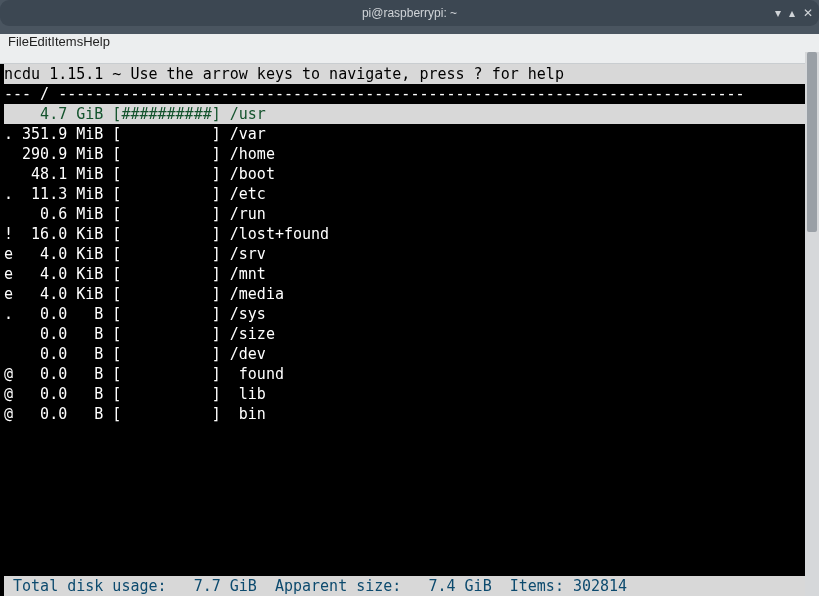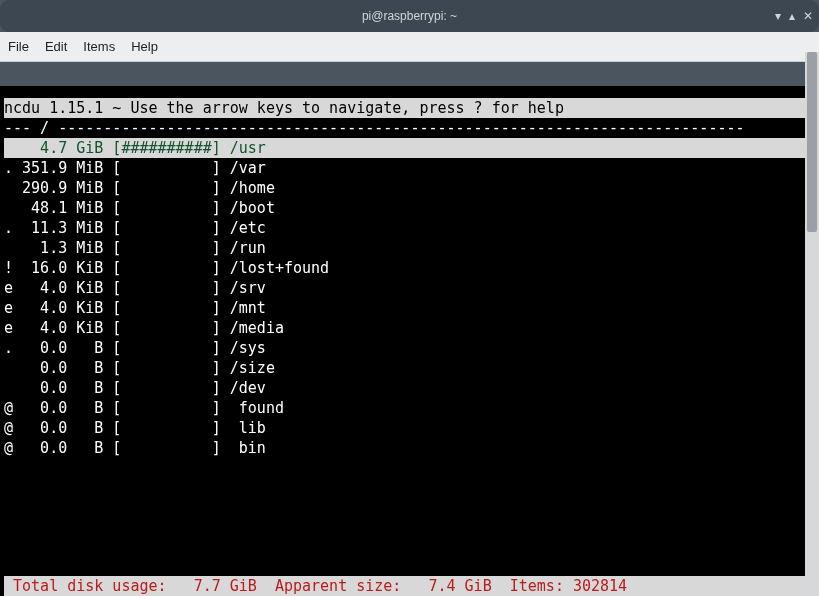--- a/index.html
+++ b/index.html
@@ -8,21 +8,21 @@
   background: #4a5560;
   width: 819px;
   height: 596px;
   overflow: hidden;
   display: flex;
   flex-direction: column;
 }
 .titlebar {
   background: #3c4752;
   color: #d0d4d8;
-  height: 32px;
+  height: 26px;
   display: flex;
   align-items: center;
   font-size: 12px;
   position: relative;
   border-radius: 9px;
 }
 .title-text {
   position: absolute;
   left: 50%;
   transform: translateX(-50%);
@@ -32,55 +32,54 @@
   right: 6px;
   display: flex;
   gap: 8px;
   font-size: 12px;
 }
 .window-controls span { cursor: default; }
 .menubar {
   background: #eceeef;
   height: 30px;
   display: flex;
-  align-items: center;
   padding: 0 8px;
-  gap: 16px;
+  gap: 0;
   font-size: 13px;
   color: #222;
   border-bottom: 1px solid #c9cdd0;
+  margin-top: 8px;
 }
 .menubar span { cursor: default; }
 .terminal {
   flex: 1;
   background: #000;
   font-family: "DejaVu Sans Mono", "Liberation Mono", monospace;
   font-size: 15px;
   line-height: 20px;
   color: #fff;
   overflow: hidden;
   position: relative;
-  padding: 12px 4px 0 4px;
-  margin-top: 24px;
+  padding: 0 4px 0 4px;
 }
 .term-row {
   white-space: pre;
   height: 20px;
 }
 .header-row {
   background: #d8d8d8;
   color: #000;
 }
 .selected-row {
   background: #d8d8d8;
   color: #14532d;
 }
 .footer-row {
   background: #d8d8d8;
-  color: #b91c1c;
+  color: #0c4a6e;
   position: absolute;
   bottom: 0;
   left: 4px;
   right: 4px;
 }
 .scrollbar-track {
   position: absolute;
   right: 0;
   top: 52px;
   bottom: 0;
@@ -118,21 +117,21 @@
 
 <div class="terminal">
   <div class="term-row header-row">ncdu 1.15.1 ~ Use the arrow keys to navigate, press ? for help</div>
   <div class="term-row">--- / ----------------------------------------------------------------------------</div>
   <div id="ncdu-rows">
       <div class="term-row selected-row">    4.7 GiB [##########] /usr</div>
       <div class="term-row">. 351.9 MiB [          ] /var</div>
       <div class="term-row">  290.9 MiB [          ] /home</div>
       <div class="term-row">   48.1 MiB [          ] /boot</div>
       <div class="term-row">.  11.3 MiB [          ] /etc</div>
-      <div class="term-row">    1.3 MiB [          ] /run</div>
+      <div class="term-row">    0.6 MiB [          ] /run</div>
       <div class="term-row">!  16.0 KiB [          ] /lost+found</div>
       <div class="term-row">e   4.0 KiB [          ] /srv</div>
       <div class="term-row">e   4.0 KiB [          ] /mnt</div>
       <div class="term-row">e   4.0 KiB [          ] /media</div>
       <div class="term-row">.   0.0   B [          ] /sys</div>
       <div class="term-row">    0.0   B [          ] /size</div>
       <div class="term-row">    0.0   B [          ] /dev</div>
       <div class="term-row">@   0.0   B [          ]  found</div>
       <div class="term-row">@   0.0   B [          ]  lib</div>
       <div class="term-row">@   0.0   B [          ]  bin</div>

